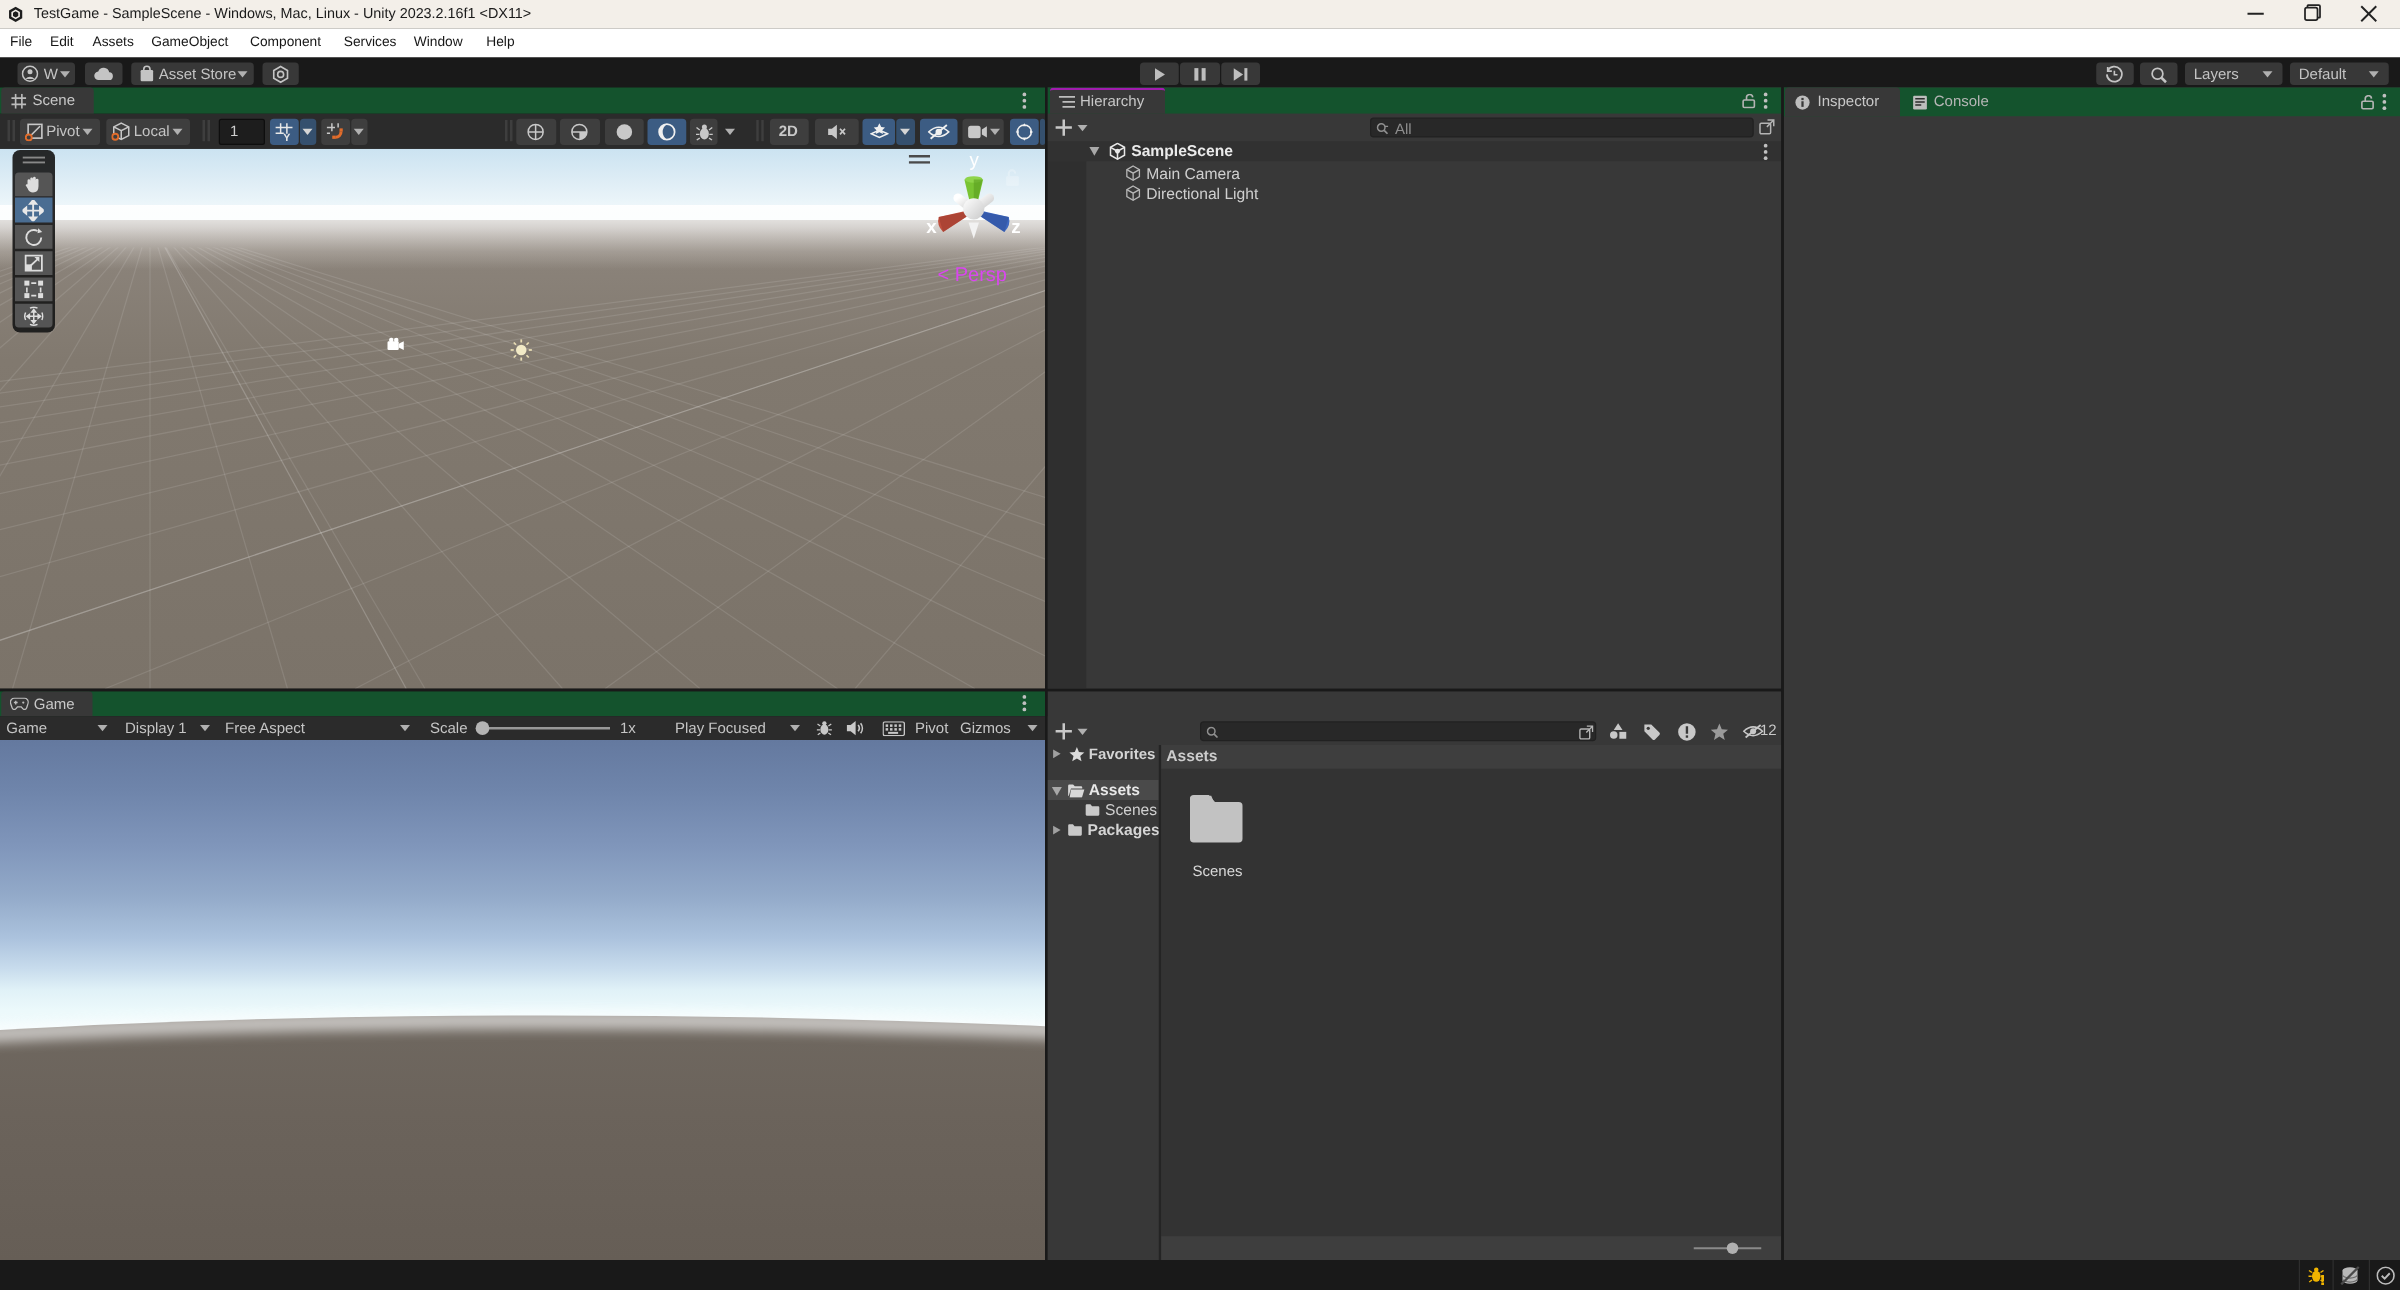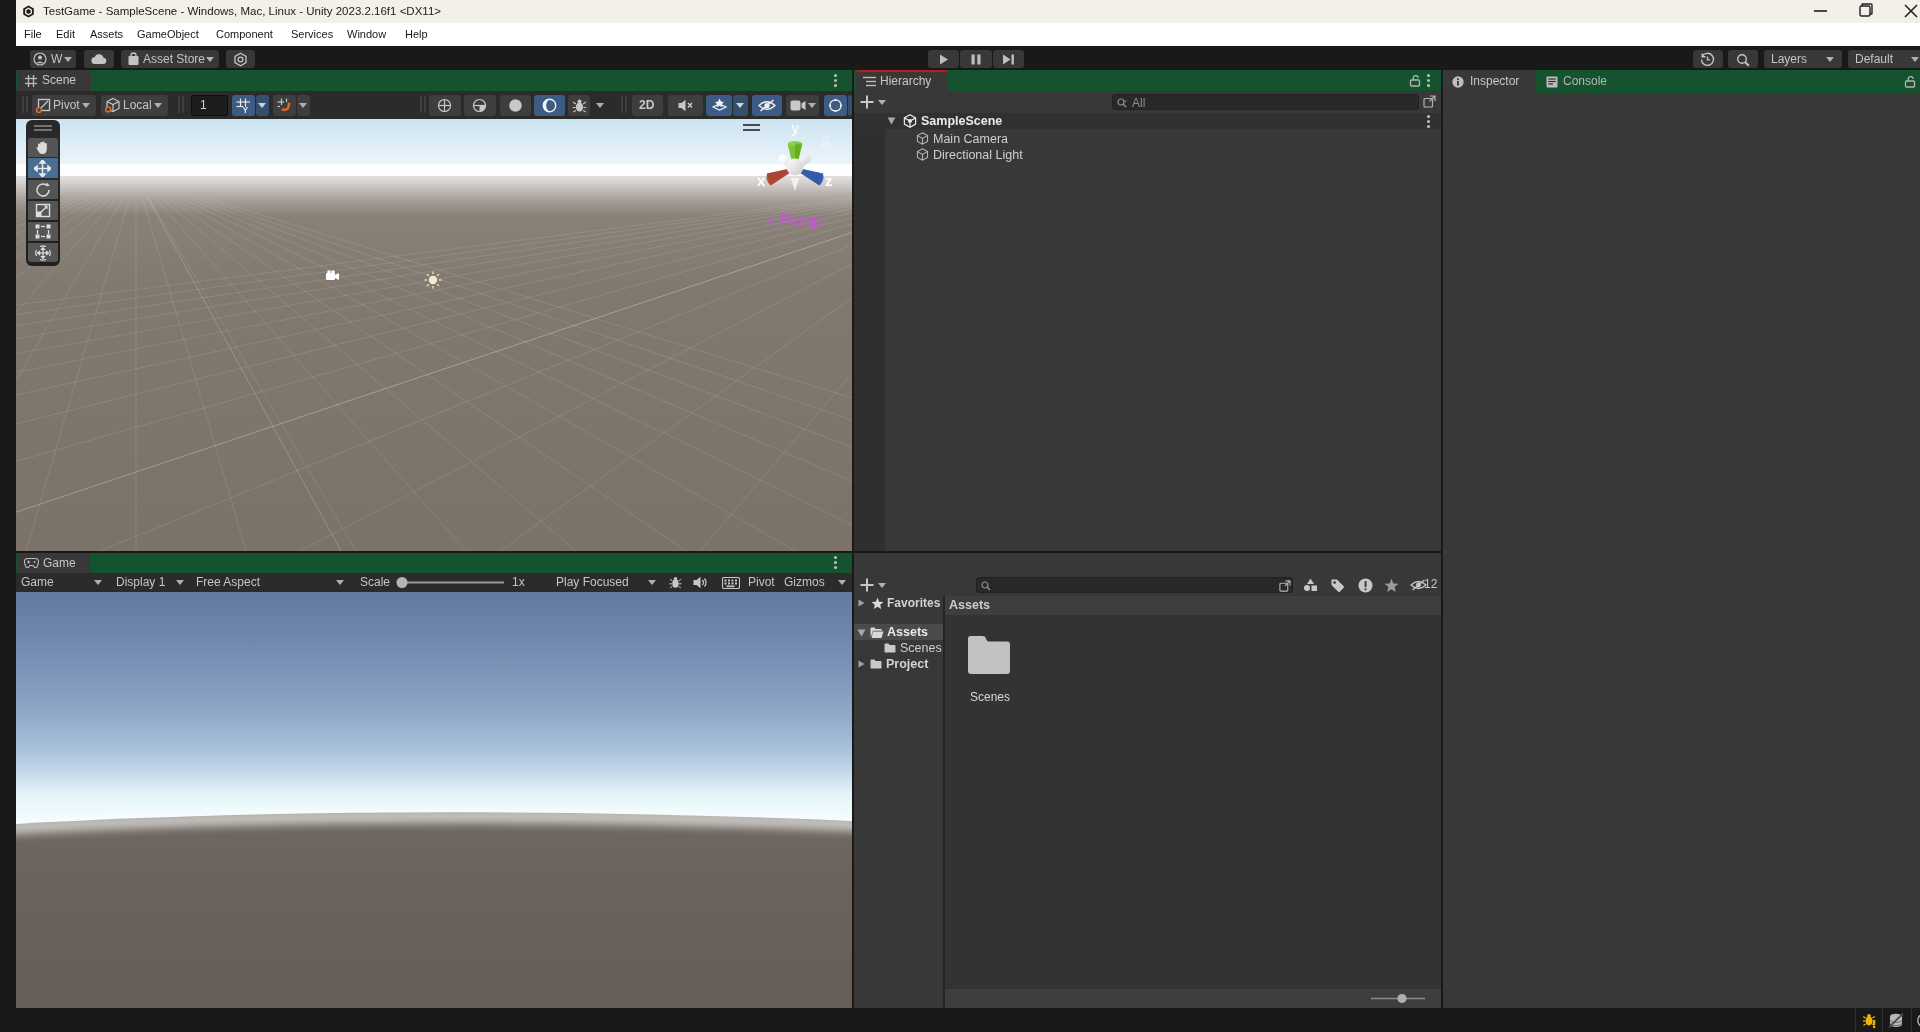--- a/index.html
+++ b/index.html
@@ -1,19 +1,19 @@
 <!DOCTYPE html>
 <html><head>
 <meta charset="utf-8">
 <style>
   * { margin:0; padding:0; box-sizing:border-box; }
   html,body { width:1920px; height:1032px; overflow:hidden; background:#191919;
     font-family:"Liberation Sans", sans-serif; }
   .abs { position:absolute; }
-  #root { position:relative; width:1532px; height:1032px;margin-left:16px; }
+  #root { position:relative; width:1532px; height:1032px; }
 
   
   #titlebar { left:0; top:0; width:1920px; height:23px; background:#f3efe9; color:#1b1b1b;
     font-size:11.5px; }
   #titletext { left:27px; top:5px; }
   #menubar { left:0; top:23px; width:1920px; height:23px; background:#ffffff; color:#161616;
     font-size:11px; }
   .menuitem { position:absolute; top:5px; }
 
   
@@ -598,21 +598,21 @@
         </filter>
       </defs>
       <rect x="0" y="0" width="836" height="416" fill="url(#gsky)"></rect>
       <path d="M0 232 C 260 217 560 217 836 229 L836 416 L0 416 Z" fill="url(#gground)"></path>
       <path d="M-20 229 C 260 213 560 213 856 225 L856 240 C 560 228 260 228 -20 243 Z" fill="#ffffff" opacity="0.6" filter="url(#gblur)"></path>
     </svg>
   </div>
 
   <div class="abs" style="left:838px;top:70px;width:587px;height:481px;background:#383838">
     <div class="tabbar" style="left:0;top:0;width:587px;height:21px">
-      <div class="tab" style="left:2px;width:92px;border-top:2px solid #b91c1c">
+      <div class="tab" style="left:2px;width:92px;border-top:2px solid #a21caf">
         <svg class="abs" style="left:7px;top:4px" width="13" height="11" viewBox="0 0 13 11">
           <g stroke="#bdbdbd" stroke-width="1.4">
             <line x1="0" y1="1.5" x2="13" y2="1.5"></line>
             <line x1="3" y1="5.5" x2="13" y2="5.5"></line>
             <line x1="3" y1="9.5" x2="13" y2="9.5"></line>
           </g>
         </svg>
         <span class="tablabel" style="left:24px;top:2px">Hierarchy</span>
       </div>
       <svg class="abs" style="left:555px;top:5px" width="12" height="12" viewBox="0 0 12 12">
@@ -742,21 +742,21 @@
         </svg>
         <span class="abs" style="left:46px;top:1px;color:#cfcfcf;font-size:12.5px">Scenes</span>
       </div>
       <div class="abs" style="left:0;top:60px;width:89px;height:16px">
         <svg class="abs" style="left:4px;top:4px" width="7" height="8" viewBox="0 0 7 8">
             <path d="M0.5 0.5 L6.5 4 L0.5 7.5 Z" fill="#a0a0a0"></path>
           </svg>
         <svg class="abs" style="left:16px;top:3px" width="12" height="10" viewBox="0 0 13 11">
           <path d="M0.5 1.5 a1 1 0 0 1 1 -1 h3.2 l1.4 1.6 h5.4 a1 1 0 0 1 1 1 v6.4 a1 1 0 0 1 -1 1 h-10 a1 1 0 0 1 -1 -1 Z" fill="#c9c9c9"></path>
         </svg>
-        <span class="abs" style="left:32px;top:1px;color:#d4d4d4;font-size:12.5px;font-weight:bold">Project</span>
+        <span class="abs" style="left:32px;top:1px;color:#d4d4d4;font-size:12.5px;font-weight:bold">Packages</span>
       </div>
     </div>
 
     <div class="abs" style="left:89px;top:43px;width:2px;height:437px;background:#242424"></div>
 
     <div class="abs" style="left:91px;top:43px;width:496px;height:393px;background:#333333">
       <div class="abs" style="left:0;top:0;width:496px;height:19px;background:#3e3e3e">
         <span class="abs" style="left:4px;top:2px;color:#cccccc;font-size:12.5px;font-weight:bold">Assets</span>
       </div>
       <svg class="abs" style="left:21px;top:35px" width="48" height="48" viewBox="0 0 48 48">

